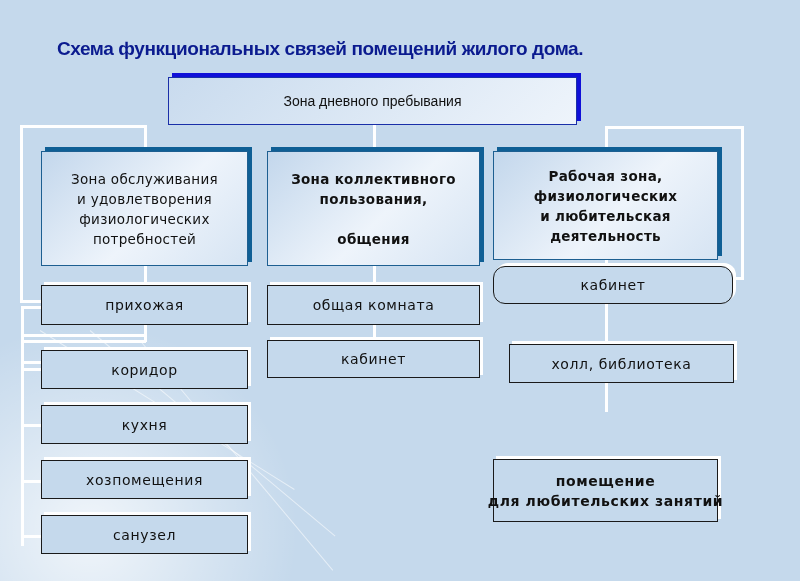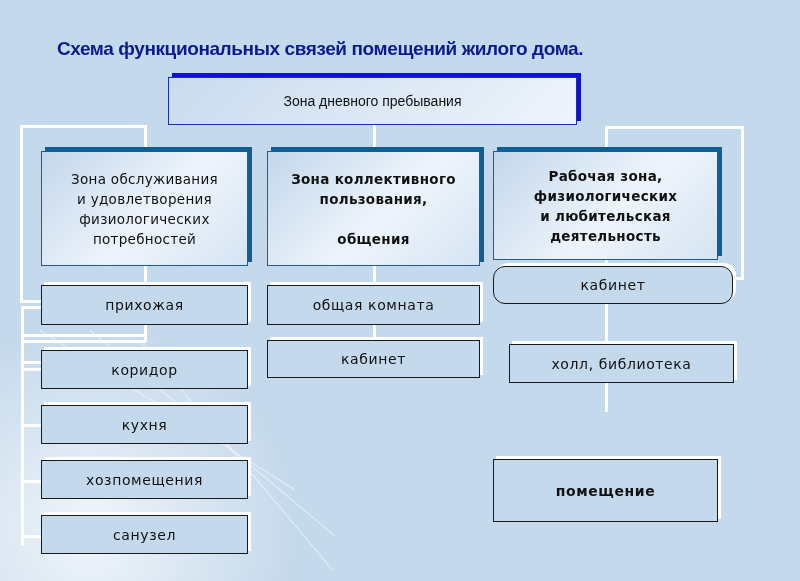--- a/index.html
+++ b/index.html
@@ -133,14 +133,15 @@
 
 <div class="room" style="left:493px;top:266px;width:240px;height:38px;border-radius:12px;">
   <span>кабинет</span>
 </div>
 <div class="room" style="left:493px;top:344px;width:225px;height:39px;margin-left:16px;">
   <span>холл, библиотека</span>
 </div>
 <div class="room wide" style="left:493px;top:411px;width:225px;height:63px;">
   <div>
     <span>помещение</span><br>
+    <span>для любительских занятий</span>
   </div>
 </div>
 
 </body></html>

